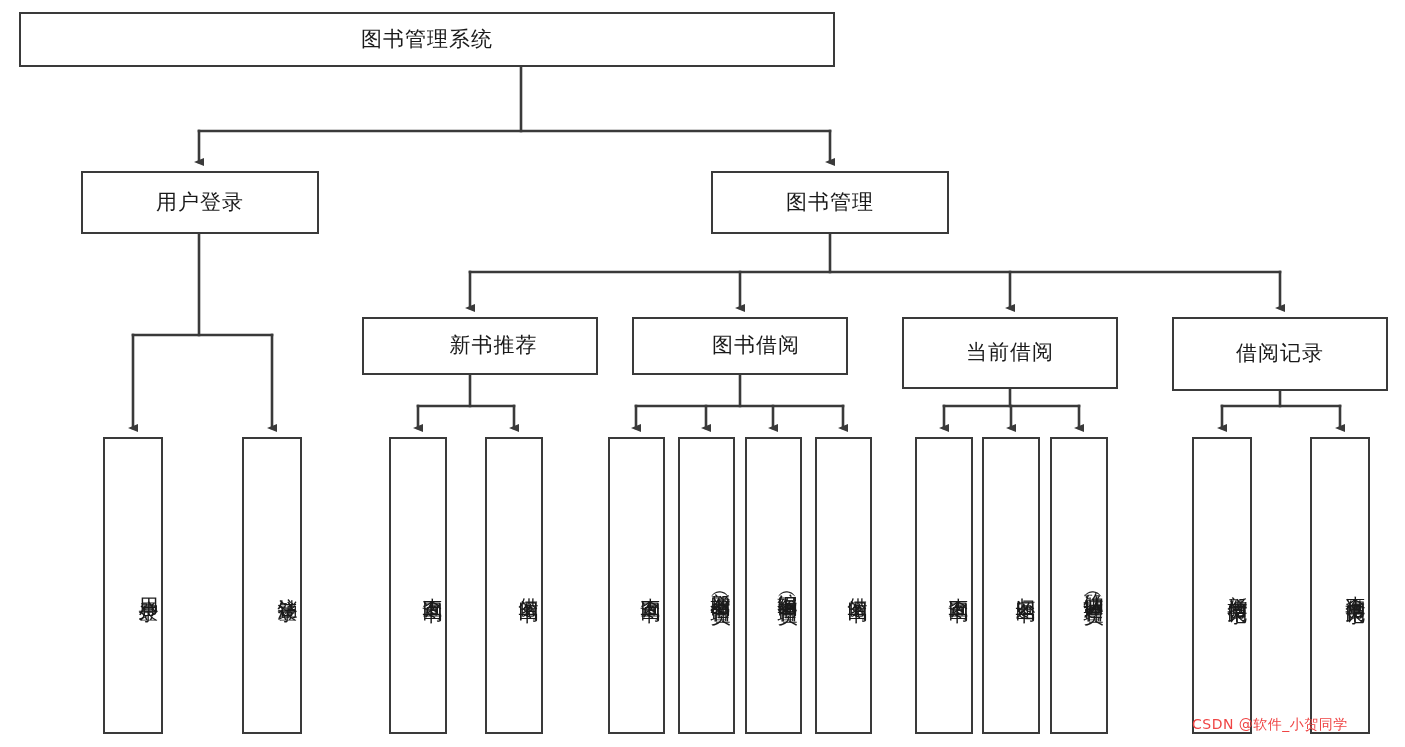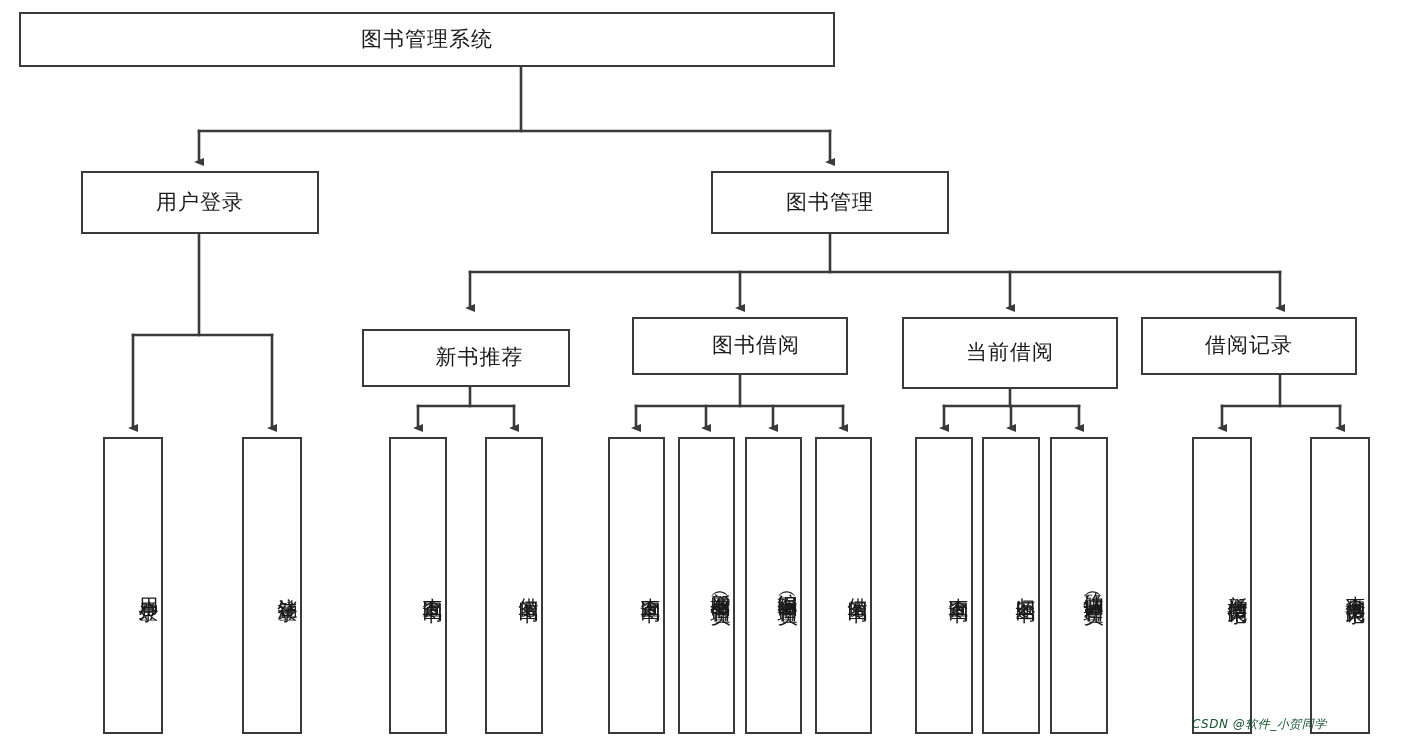--- a/index.html
+++ b/index.html
@@ -54,26 +54,25 @@
   }
   .node.vert .vtext {
     writing-mode: vertical-rl;
     text-orientation: upright;
     display: block;
     white-space: nowrap;
   }
   .node-root { font-size: 22px; }
   .watermark {
     position: absolute;
-    color: #14532d;
-    font-size: 12px;
+    color: #ef4444;
+    font-size: 14px;
     letter-spacing: 0.5px;
     white-space: nowrap;
     user-select: none;
-    font-style: italic;
   }
 </style>
 </head>
 <body>
 
 <div id="canvas">
 
   <svg id="edges" viewBox="0 0 1405 747" xmlns="http://www.w3.org/2000/svg">
     <defs>
       <marker id="arrow" markerWidth="10" markerHeight="10" refX="5" refY="5" orient="auto" markerUnits="userSpaceOnUse">
@@ -128,30 +127,30 @@
     <span>图书管理系统</span>
   </div>
 
   <div class="node horiz" style="left:81px; top:171px; width:238px; height:63px;">
     <span>用户登录</span>
   </div>
   <div class="node horiz" style="left:711px; top:171px; width:238px; height:63px;">
     <span>图书管理</span>
   </div>
 
-  <div class="node horiz" style="left:362px; top:329px; width:208px; height:58px;padding-left:27px;">
+  <div class="node horiz" style="left:362px; top:317px; width:236px; height:58px;padding-left:27px;">
     <span>新书推荐</span>
   </div>
   <div class="node horiz" style="left:632px; top:317px; width:216px; height:58px;padding-left:32px;">
     <span>图书借阅</span>
   </div>
   <div class="node horiz" style="left:902px; top:317px; width:216px; height:72px;">
     <span>当前借阅</span>
   </div>
-  <div class="node horiz" style="left:1141px; top:317px; width:216px; height:58px;">
+  <div class="node horiz" style="left:1172px; top:317px; width:216px; height:74px;">
     <span>借阅记录</span>
   </div>
 
   <div class="node vert" style="left:103px; top:437px; width:60px; height:297px;">
     <span class="vtext">用户登录</span>
   </div>
   <div class="node vert" style="left:242px; top:437px; width:60px; height:297px;">
     <span class="vtext">注销登录</span>
   </div>
 

